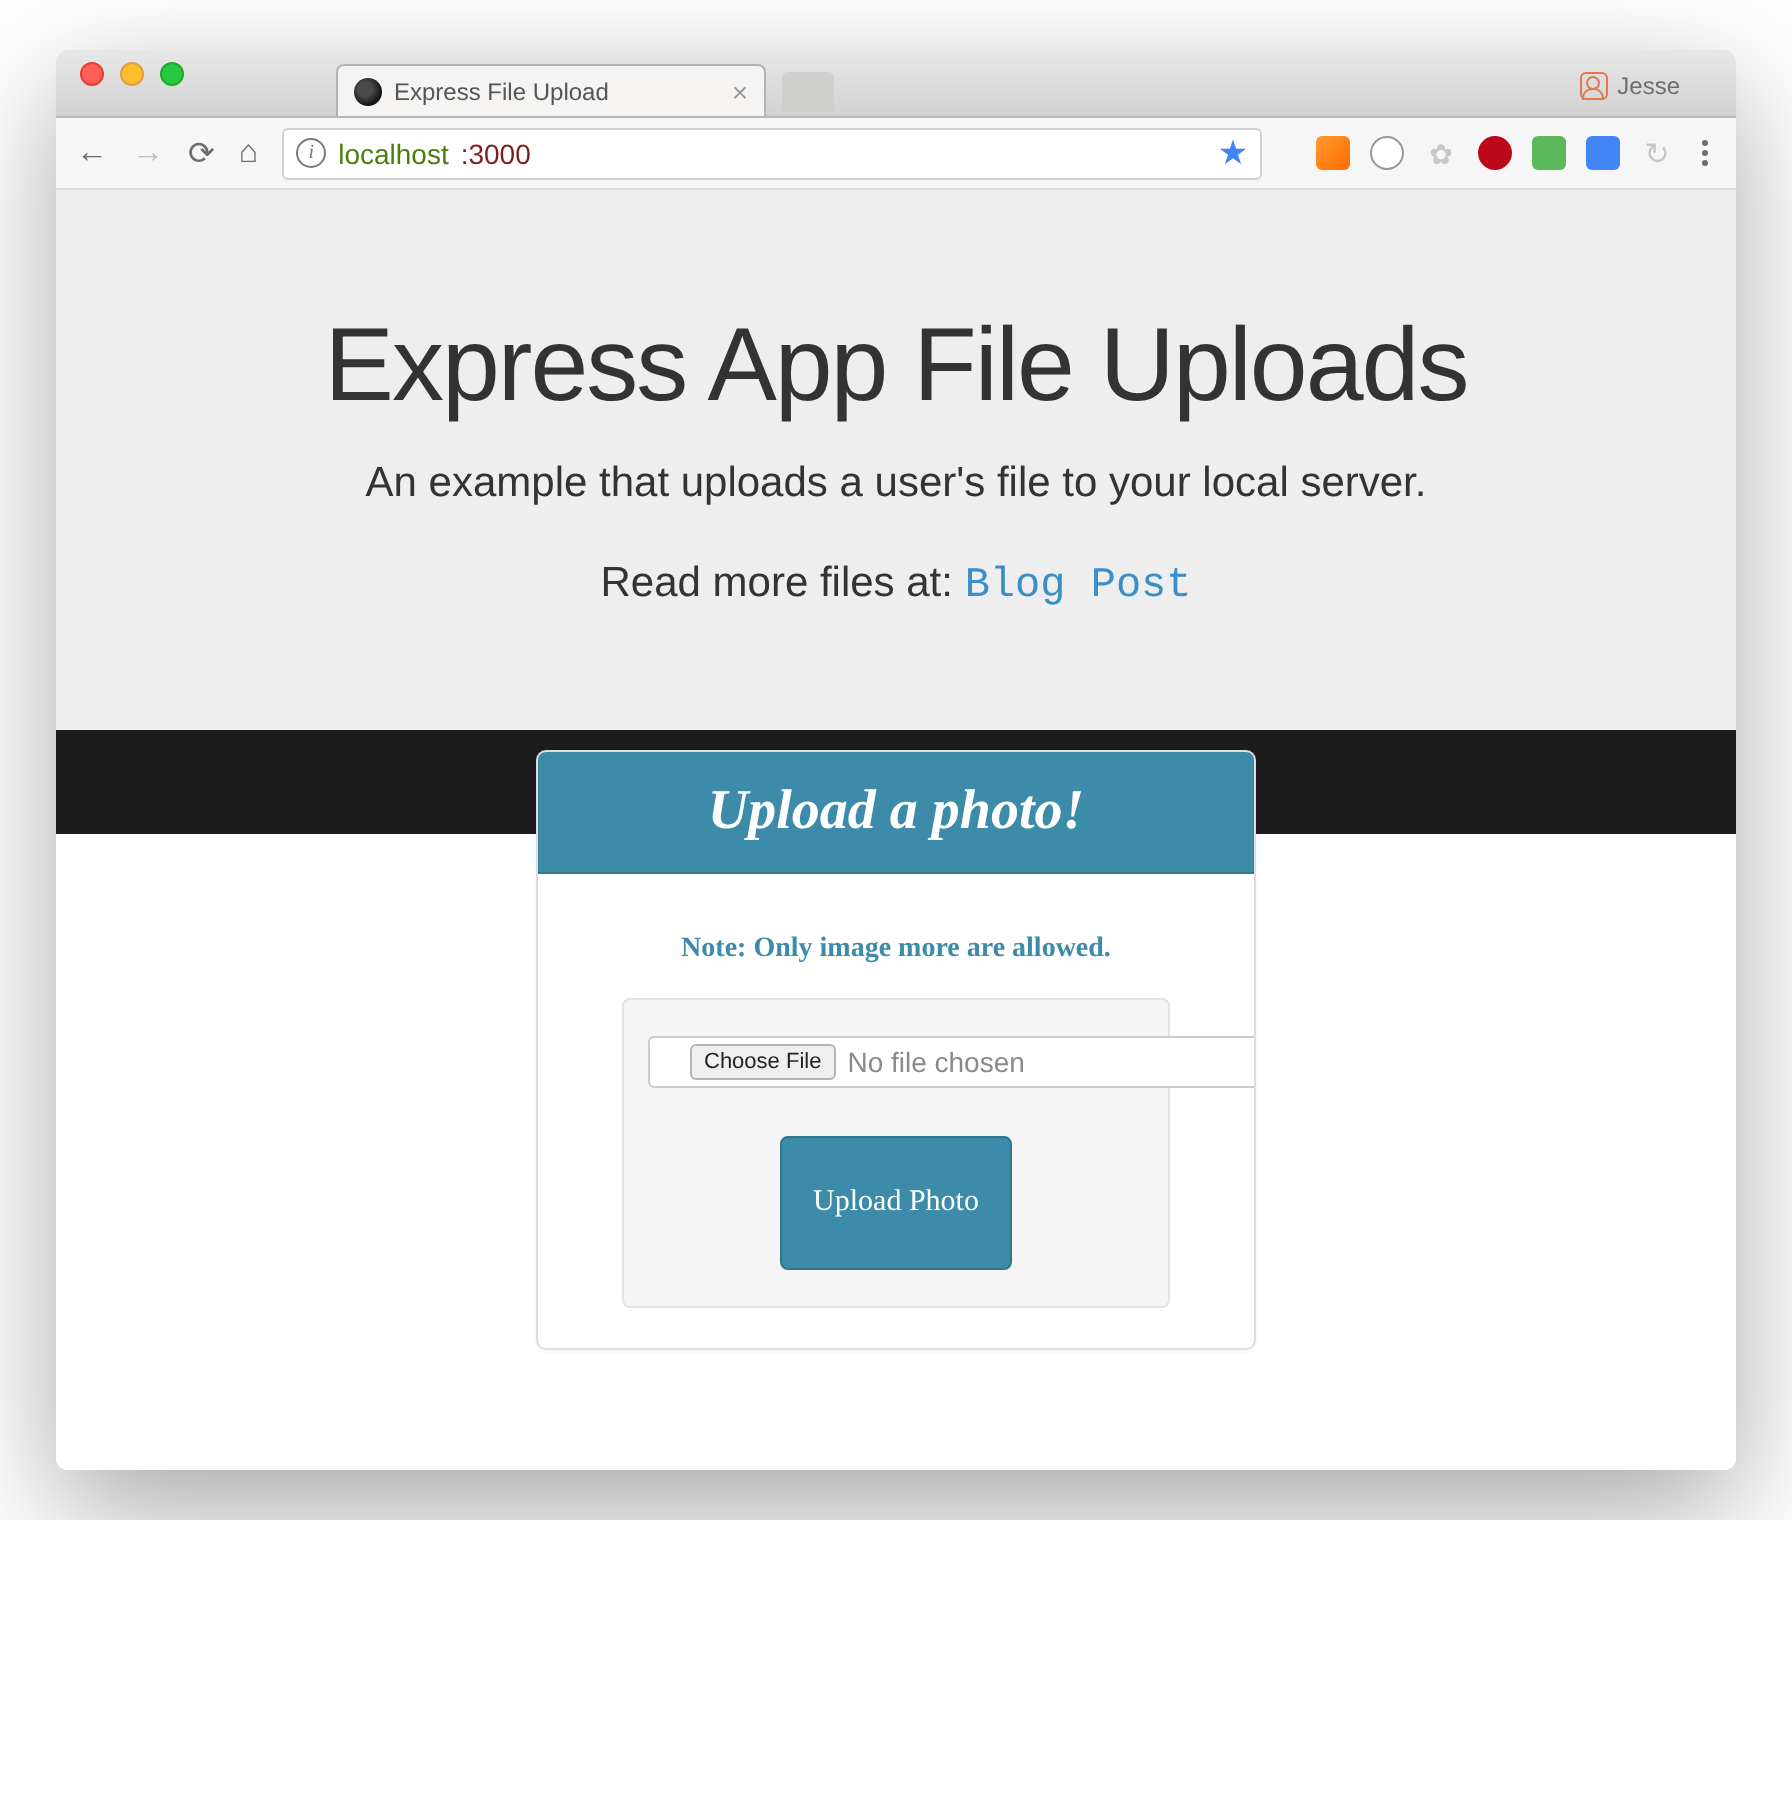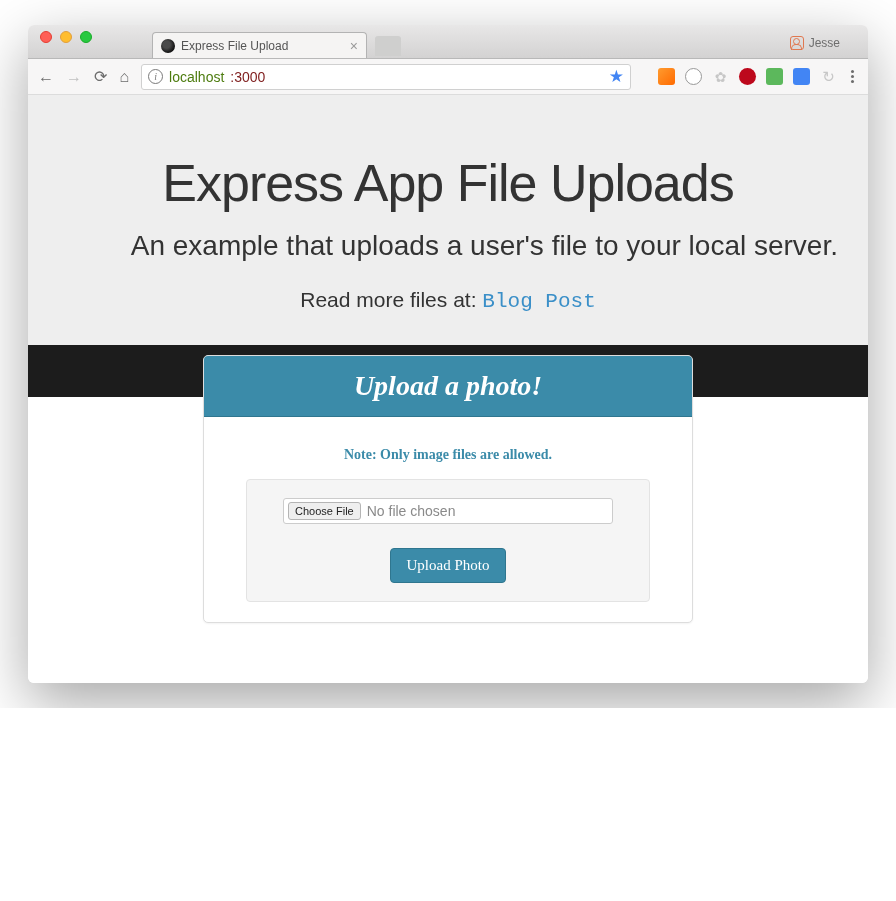--- a/index.html
+++ b/index.html
@@ -17,20 +17,21 @@
   overflow: hidden;
 }
 
 .titlebar {
   height: 34px;
   background: linear-gradient(#e8e7e7, #d3d2d2);
   display: flex;
   align-items: flex-end;
   border-bottom: 1px solid #b8b8b8;
   position: relative;
+  gap: 16px;
 }
 .traffic { display: flex; gap: 8px; margin-left: 12px; align-items:center; height:100%; padding-bottom:10px;}
 .dot { width: 12px; height: 12px; border-radius: 50%; }
 .red { background:#ff5f57; border:0.5px solid #e33e32;}
 .yellow { background:#ffbd2e; border:0.5px solid #e09e3e;}
 .green { background:#28c940; border:0.5px solid #1aab29;}
 .tabs { display:flex; align-items:flex-end; margin-left:60px; height:100%; }
 .tab {
   background:#f5f4f3;
   border:1px solid #b3b3b3;
@@ -75,59 +76,59 @@
   font-size:10px;color:#7a7a7a;font-family:Georgia,serif;font-style:italic;
 }
 .url-host{color:#4d7c0f;}
 .url-port{color:#7f1d1d;}
 .star{ margin-left:auto; color:#4285f4; font-size:17px;}
 .ext { display:flex; gap:10px; margin-left:auto; align-items:center;}
 .ext-i { width:17px;height:17px;border-radius:3px;}
 .menu-dots{ display:flex; flex-direction:column; gap:2px; padding:0 4px;}
 .menu-dots span{width:3px;height:3px;background:#6d6d6d;border-radius:50%;}
 
-.hero { background:#eeeeee; text-align:center; padding:60px 30px 32px;}
+.hero { background:#eeeeee; text-align:center; padding:60px 30px 60px;}
 .hero h1{ font-size:52px; font-weight:500; color:#333; line-height:1.1; letter-spacing:-1px;}
-.hero .sub { font-size:28px; color:#333; margin-top:18px;text-align:right;}
+.hero .sub { font-size:21px; color:#333; margin-top:18px;}
 .hero .read { font-size:21px; color:#333; margin-top:26px;}
 .hero .read a{ color:#3a8fc8; text-decoration:none;font-family:Liberation Mono, monospace;}
 .blackbar{ height:52px; background:#1c1c1c;}
 .content{ background:#fff; padding:0; display:flex; justify-content:center;}
 .card{
-  width:490px; background:#fff; border:1px solid #ddd; border-radius:5px;
+  width:360px; background:#fff; border:1px solid #ddd; border-radius:5px;
   box-shadow: 0 1px 2px rgba(0,0,0,0.05);
   margin-top:-42px; overflow:hidden;
 }
 .card-head{
   background:#3b8ba9; color:#fff; text-align:center;
   font-family:Georgia, "Times New Roman", serif;
   font-size:28px; font-style:italic; font-weight:bold;
   padding:14px 10px;
   border-bottom:1px solid #2f768f;
 }
 .card-body{ padding:30px 20px 20px; text-align:center;}
 .note{ color:#3b8ba9; font-weight:600; font-size:14px; margin-bottom:16px;
        font-family:Georgia,"Times New Roman",serif; font-style:normal;}
 .file-panel{
   background:#f5f5f5; border:1px solid #e3e3e3; border-radius:4px;
   padding:18px 12px; margin:0 22px;
 }
 .file-row{
   background:#fff; border:1px solid #ccc; border-radius:3px;
-  display:flex; align-items:center; padding:3px 4px; gap:6px;
+  display:flex; align-items:center; padding:3px 20px; gap:6px;
   width:330px; margin:0 auto 24px;
 }
 .choose-btn{
   font-size:11px; background:#efefef; border:1px solid #b5b5b5;
   border-radius:3px; padding:2px 6px; color:#222;
 }
 .nofile{ color:#8a8a8a; font-size:14px;}
 .upload-btn{
   background:#3b8ba9; color:#fff; border:1px solid #2f768f;
-  border-radius:4px; padding:8px 16px;
+  border-radius:4px; padding:24px 16px;
   font-family:Georgia,"Times New Roman",serif; font-size:15px;
   cursor:pointer;
 }
 .page-bottom{ height:60px; background:#fff;}
 </style>
 </head>
 <body>
 
 <div class="window">
   <div class="titlebar">
@@ -184,21 +185,21 @@
       <span>Read more files at: </span><a href="#">Blog Post</a>
     </div>
   </div>
 
   <div class="blackbar"></div>
 
   <div class="content">
     <div class="card">
       <div class="card-head">Upload a photo!</div>
       <div class="card-body">
-        <div class="note">Note: Only image files are allowed.</div>
+        <div class="note">Note: Only image more are allowed.</div>
         <div class="file-panel">
           <div class="file-row">
             <button class="choose-btn">Choose File</button>
             <span class="nofile">No file chosen</span>
           </div>
           <button class="upload-btn">Upload Photo</button>
         </div>
       </div>
     </div>
   </div>

